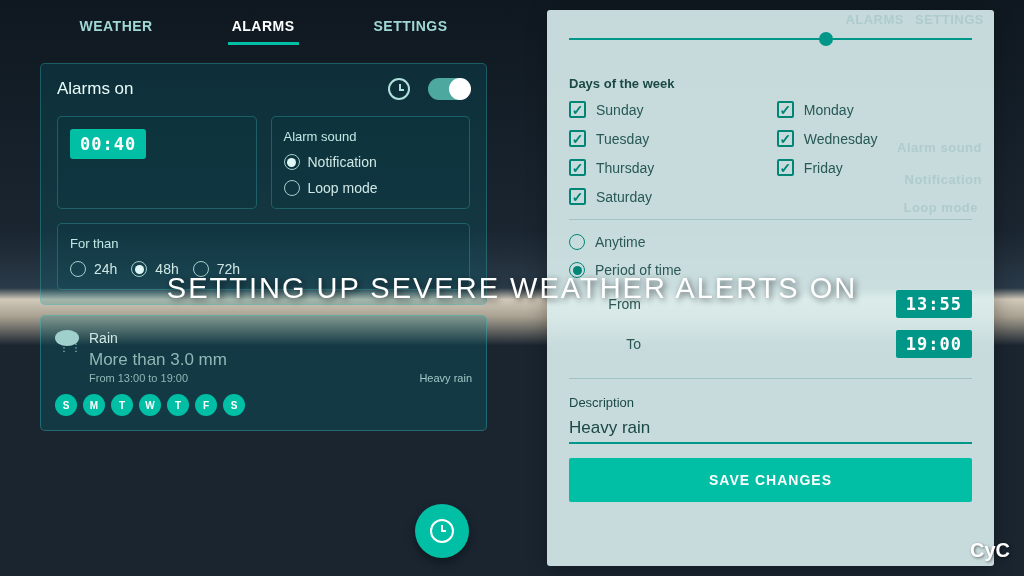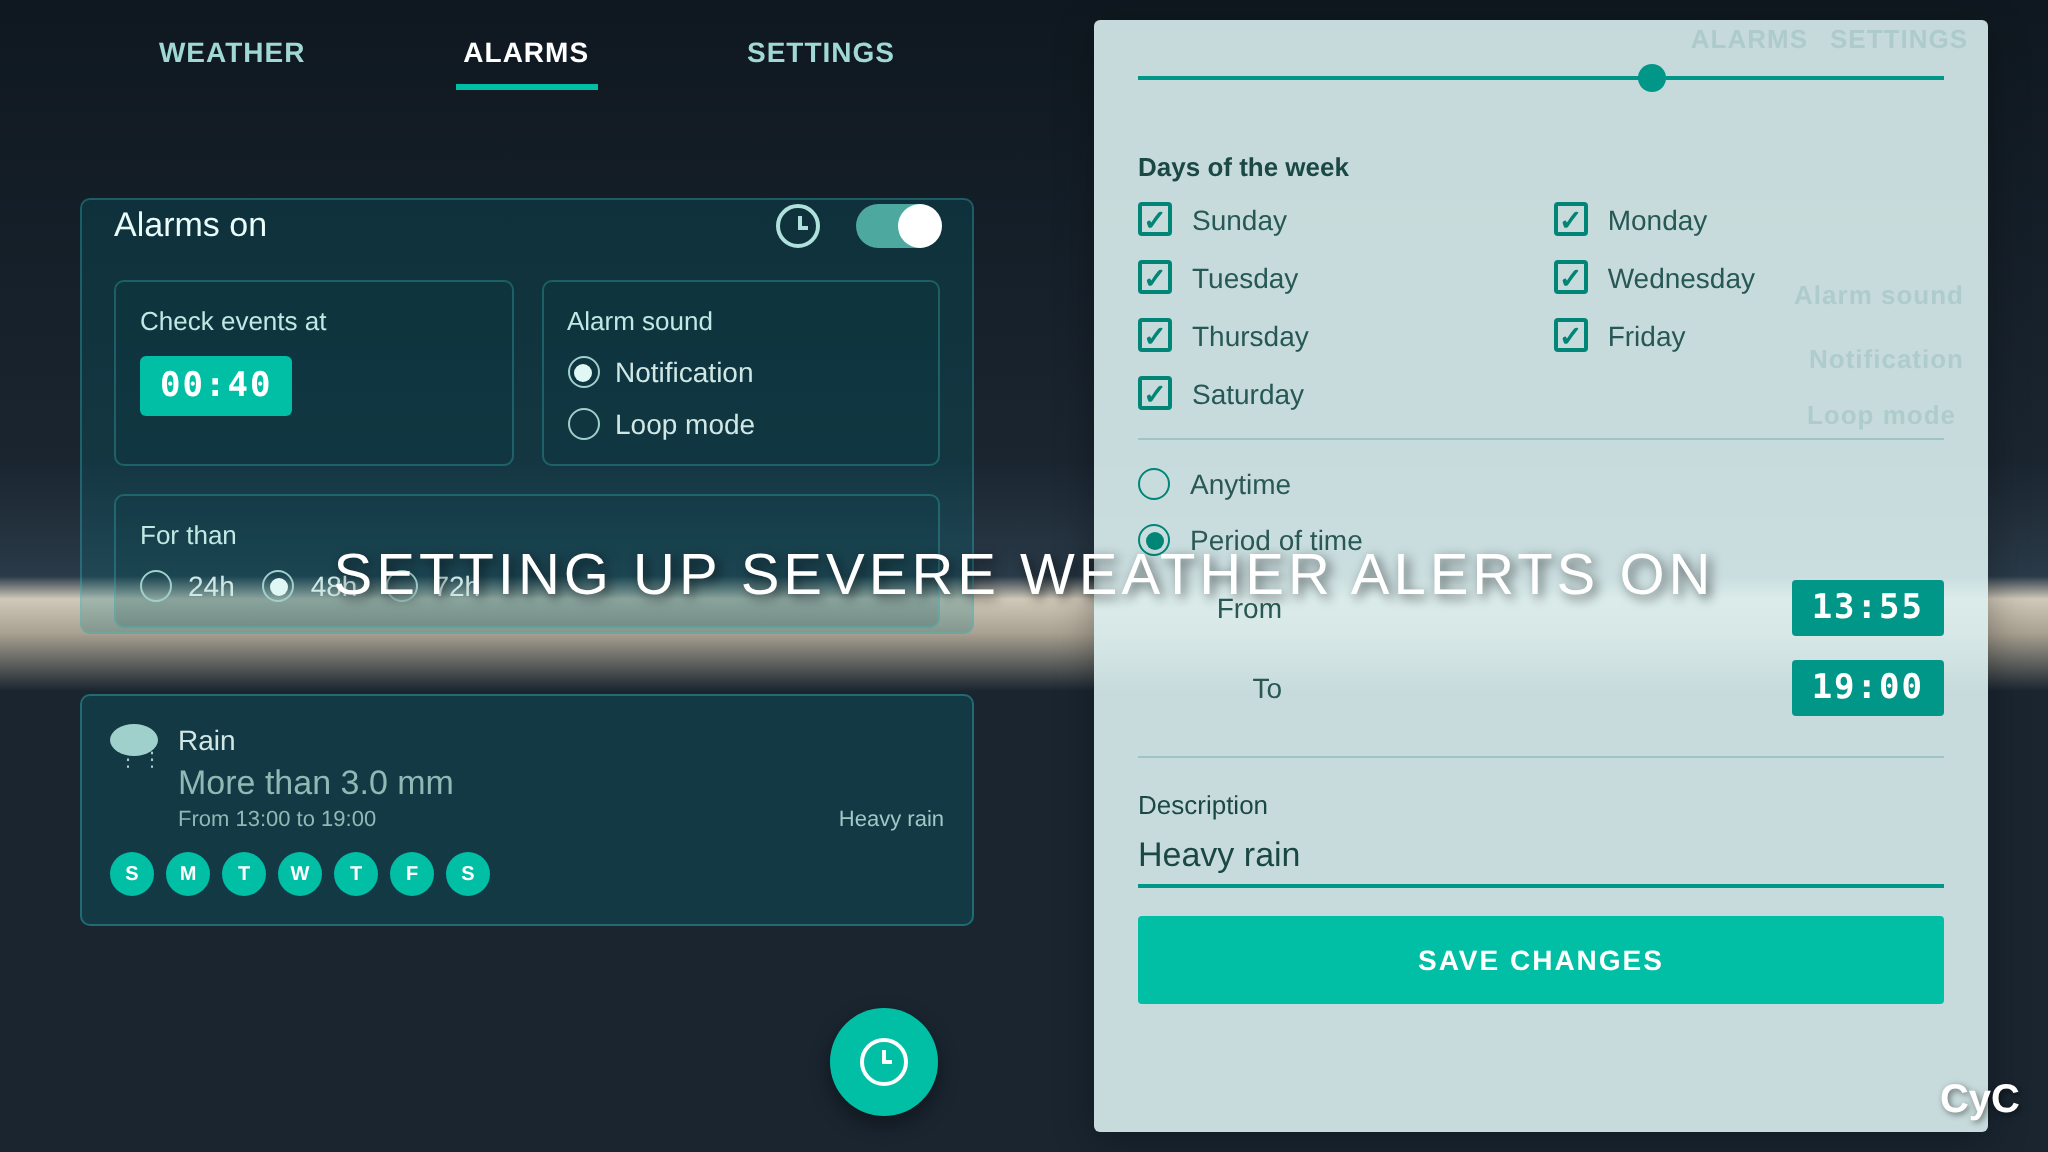--- a/index.html
+++ b/index.html
@@ -10,39 +10,38 @@
     display: flex;
     position: relative;
     overflow: hidden;
   }
   .phone {
     flex: 1;
     padding: 0 40px;
     display: flex;
     flex-direction: column;
     position: relative;
-    gap: 20px;
   }
   .tabs {
     display: flex;
     justify-content: space-around;
     color: #a0d8d5;
     font-size: 14px;
     font-weight: bold;
     padding: 10px 0;
     letter-spacing: 0.5px;
   }
   .tab { padding: 8px 4px; cursor: pointer; }
   .tab.active { color: #fff; border-bottom: 3px solid #00bfa5; }
   .card {
     background: rgba(0, 120, 130, 0.22);
     border: 1px solid rgba(60, 200, 200, 0.3);
     border-radius: 5px;
-    padding: 2px 16px;
-    margin-top: 24px;
+    padding: 14px 16px;
+    margin-top: 8px;
     color: #d0f0ed;
   }
   .row-head {
     display: flex;
     justify-content: space-between;
     align-items: center;
     font-size: 17px;
     font-weight: 500;
     color: #e8fcf9;
   }
@@ -280,21 +279,20 @@
   <div class="card">
     <div class="row-head">
       <span>Alarms on</span>
       <div style="display:flex;align-items:center;gap:18px;">
         <div class="clock-icon"></div>
         <div class="toggle"></div>
       </div>
     </div>
     <div class="sub-row">
       <div class="sub-card">
-        <div class="sub-label">Check events at</div>
         <div class="time-box">00:40</div>
       </div>
       <div class="sub-card">
         <div class="sub-label">Alarm sound</div>
         <div class="radio-group">
           <div class="radio">
             <span class="radio-dot checked"></span>
             <span>Notification</span>
           </div>
           <div class="radio">

